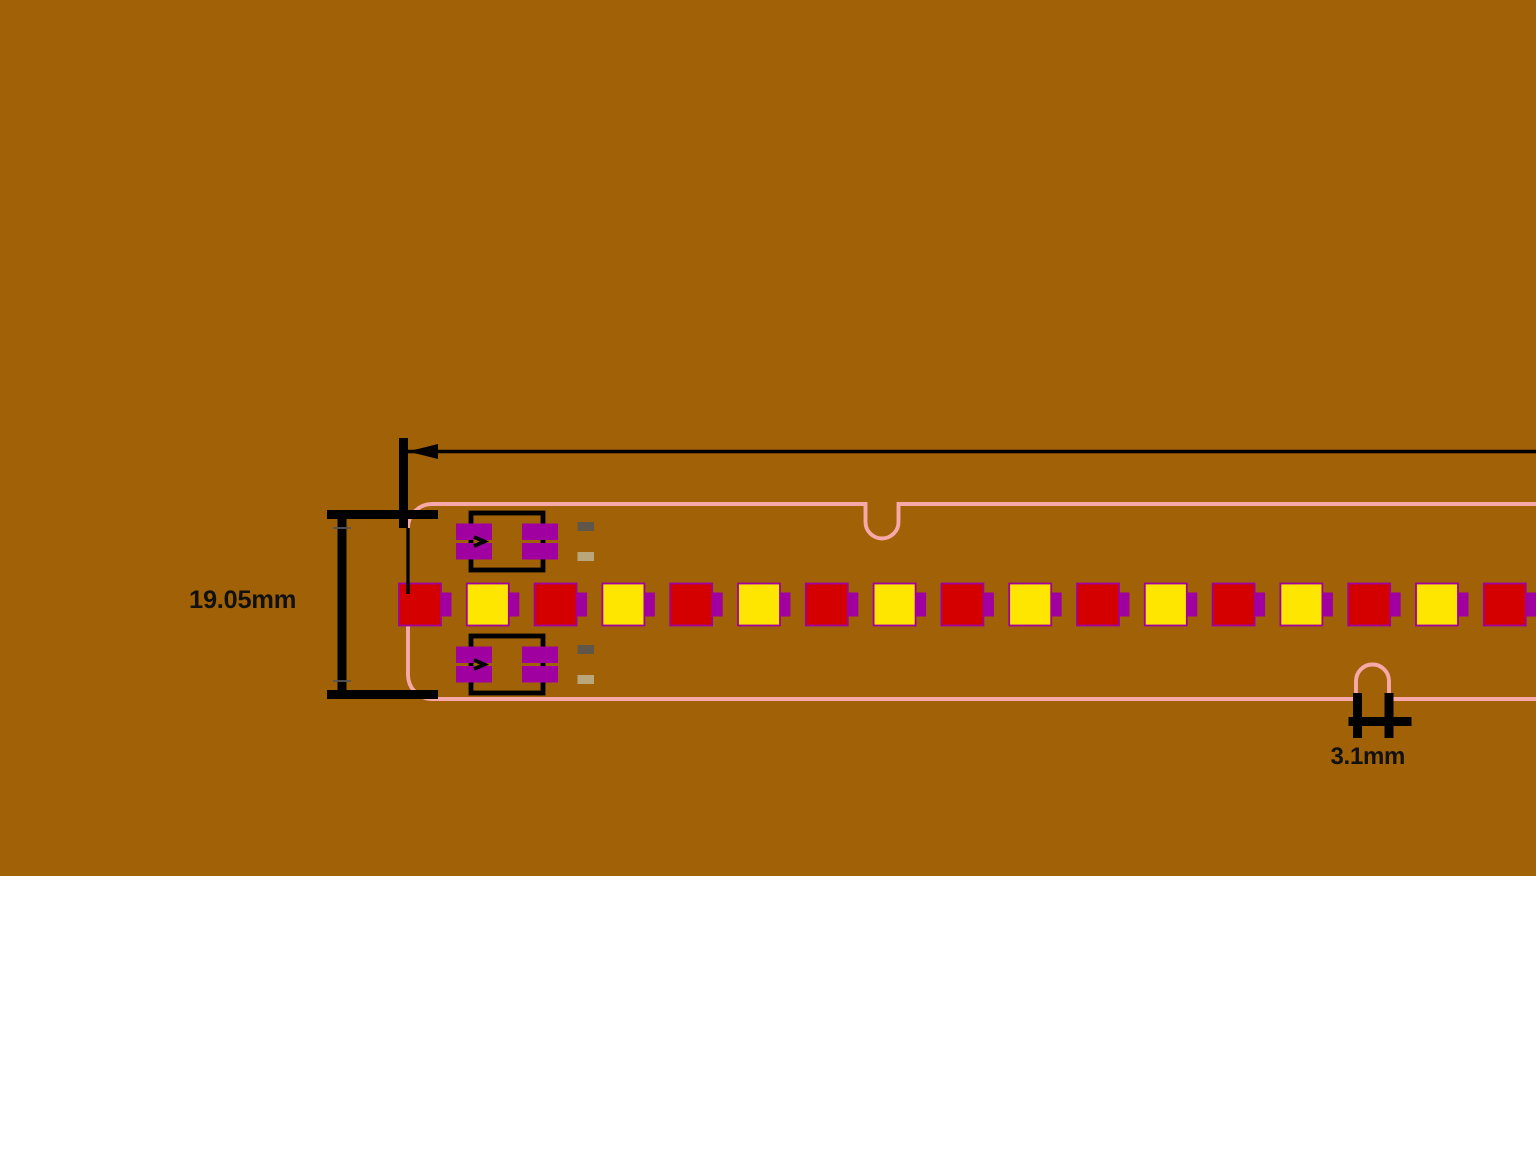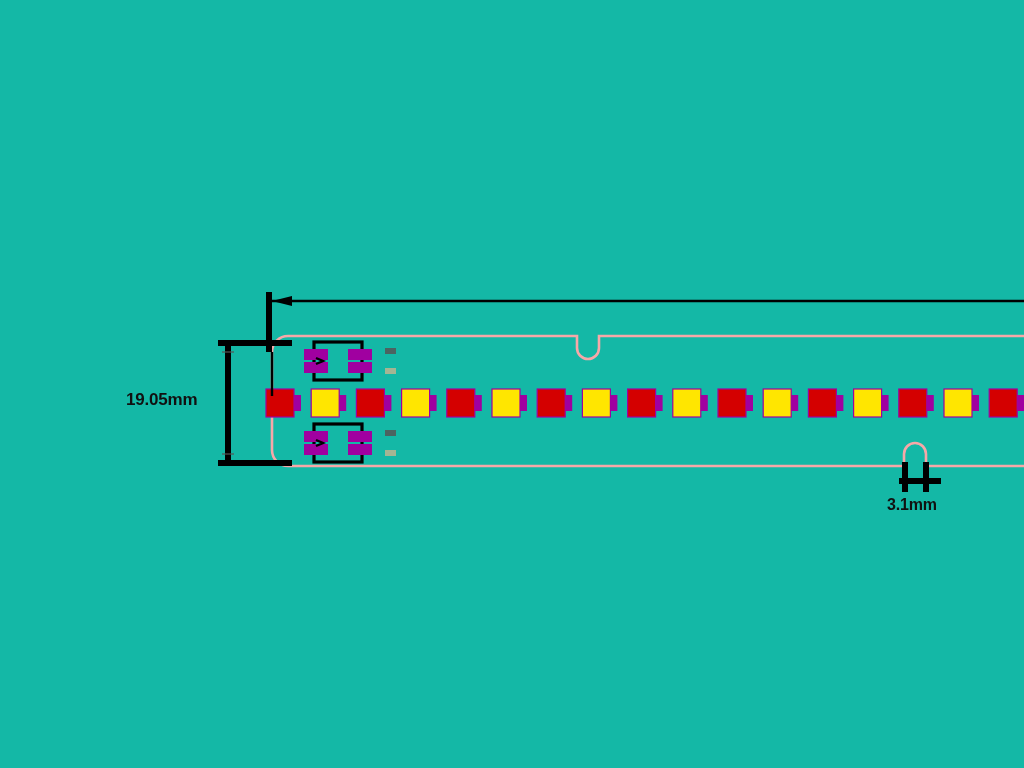--- a/index.html
+++ b/index.html
@@ -9,22 +9,22 @@
   }
   body {
     width: 1024px;
     height: 768px;
     overflow: hidden;
     font-family: "Liberation Sans", sans-serif;
   }
   #canvas {
     position: relative;
     width: 1024px;
-    height: 768px;
-    background: #14b8a6;
+    height: 584px;
+    background: #a16207;
   }
   #drawing-svg {
     position: absolute;
     left: 0;
     top: 0;
     width: 1024px;
     height: 768px;
     display: block;
   }
   .dim-text {

